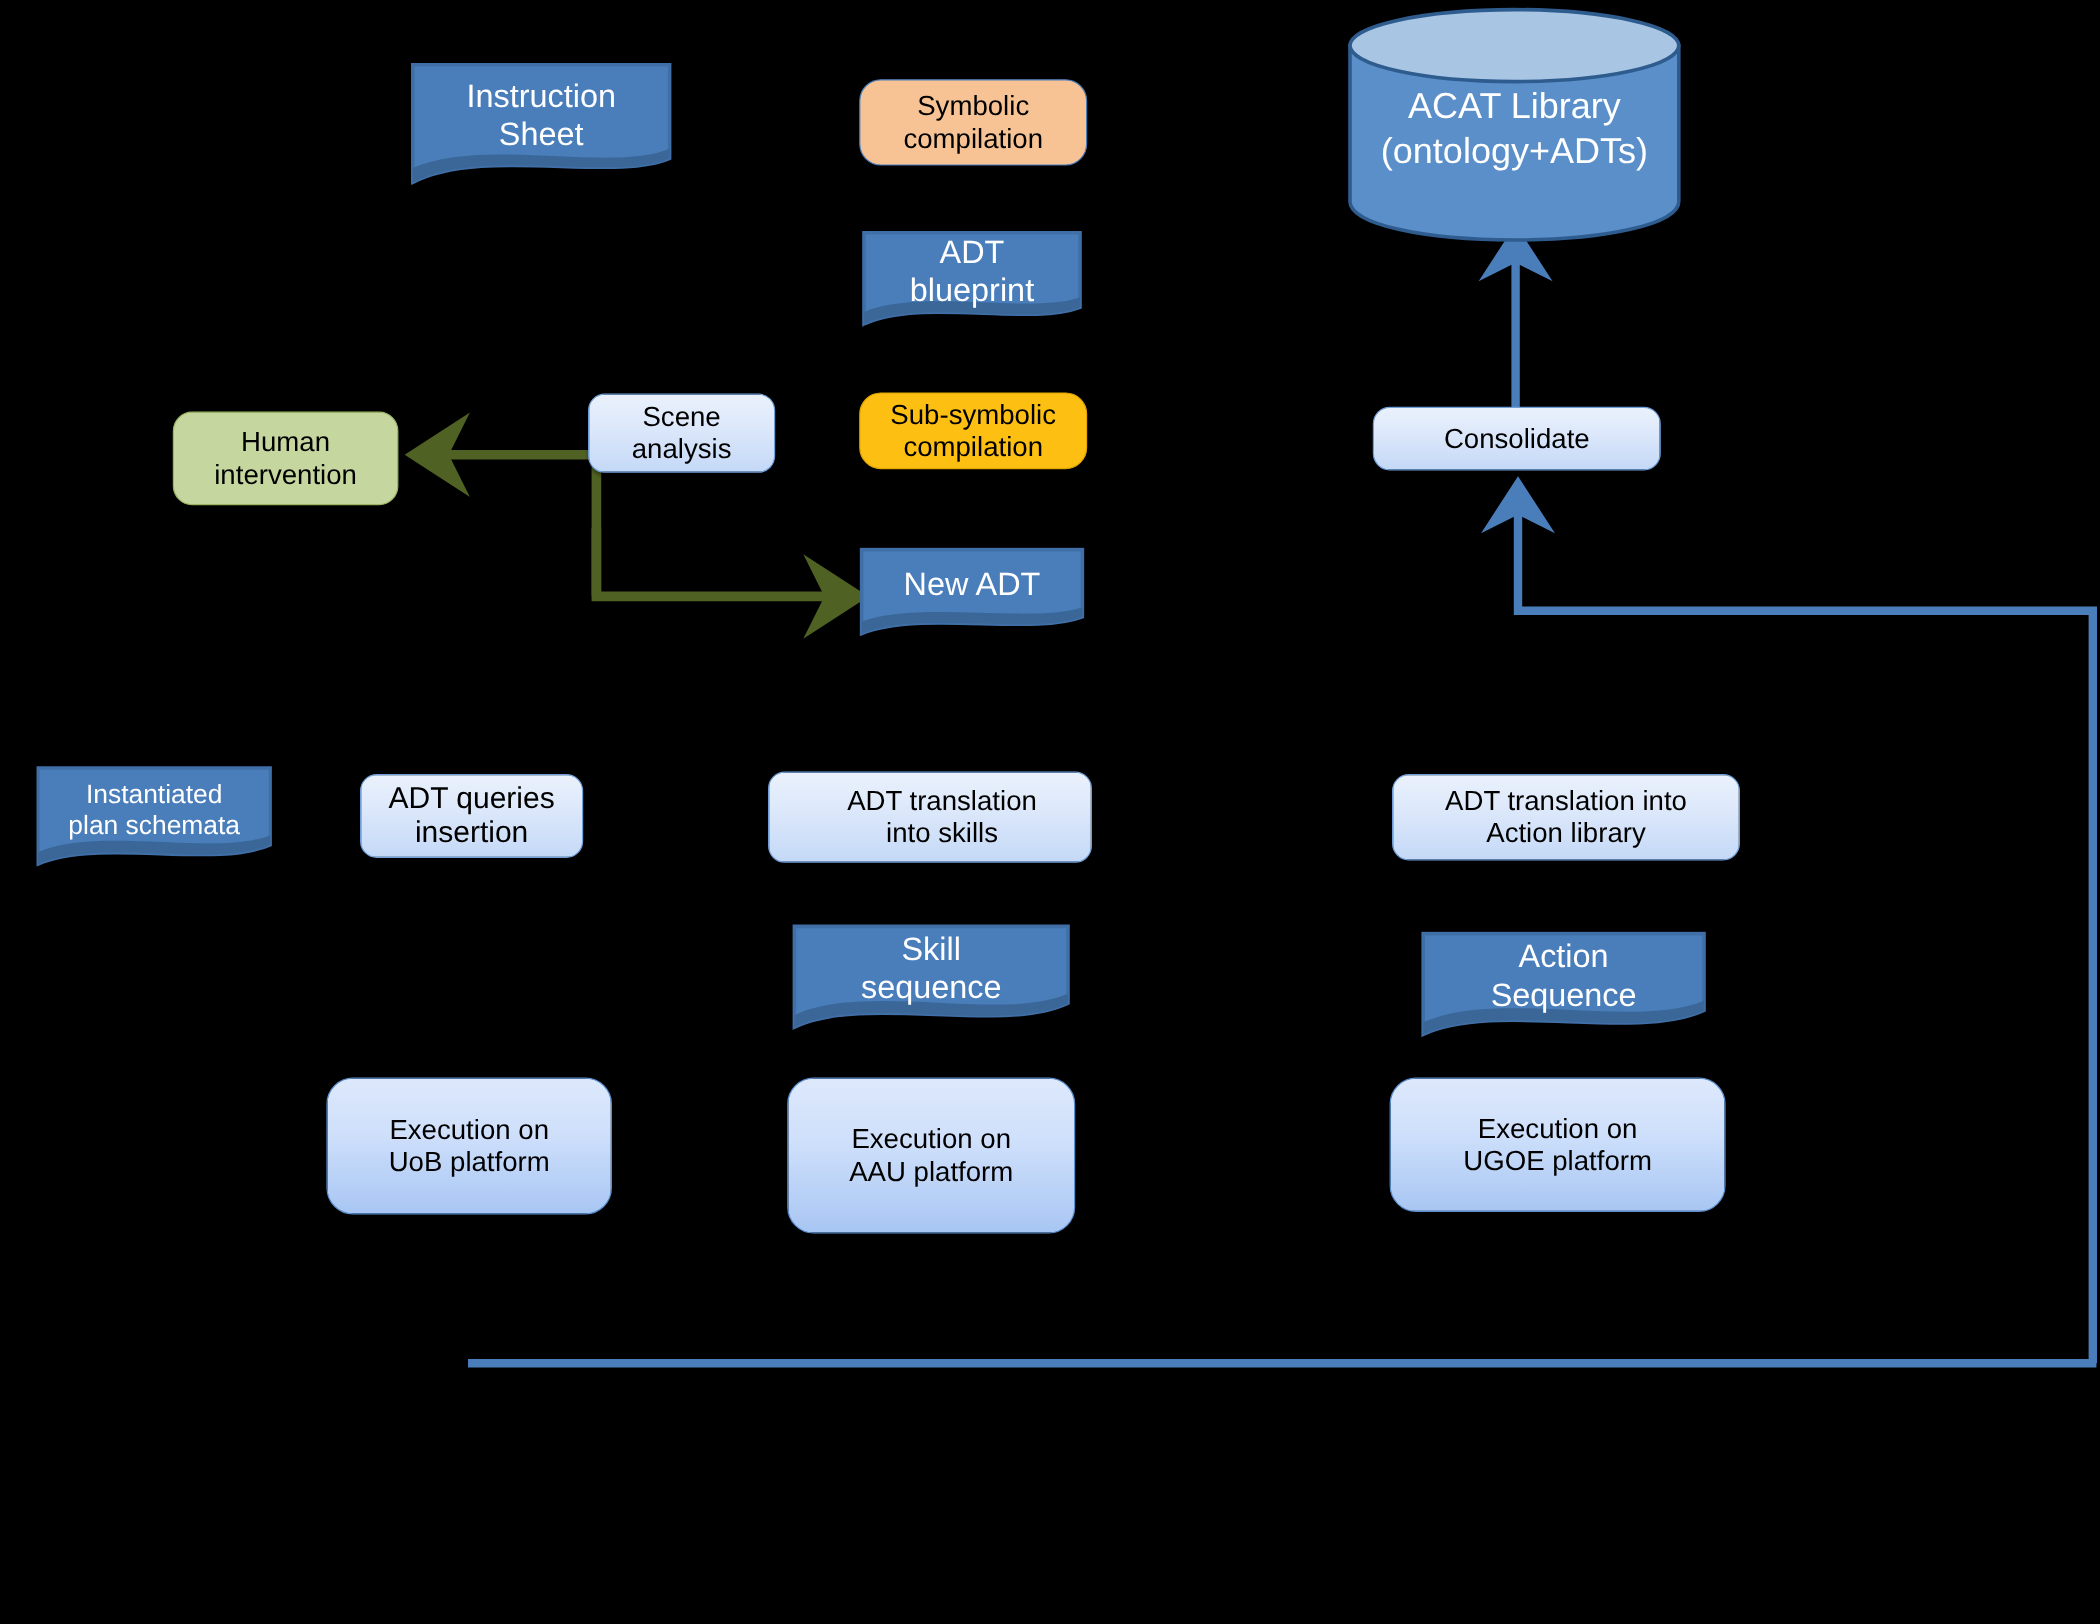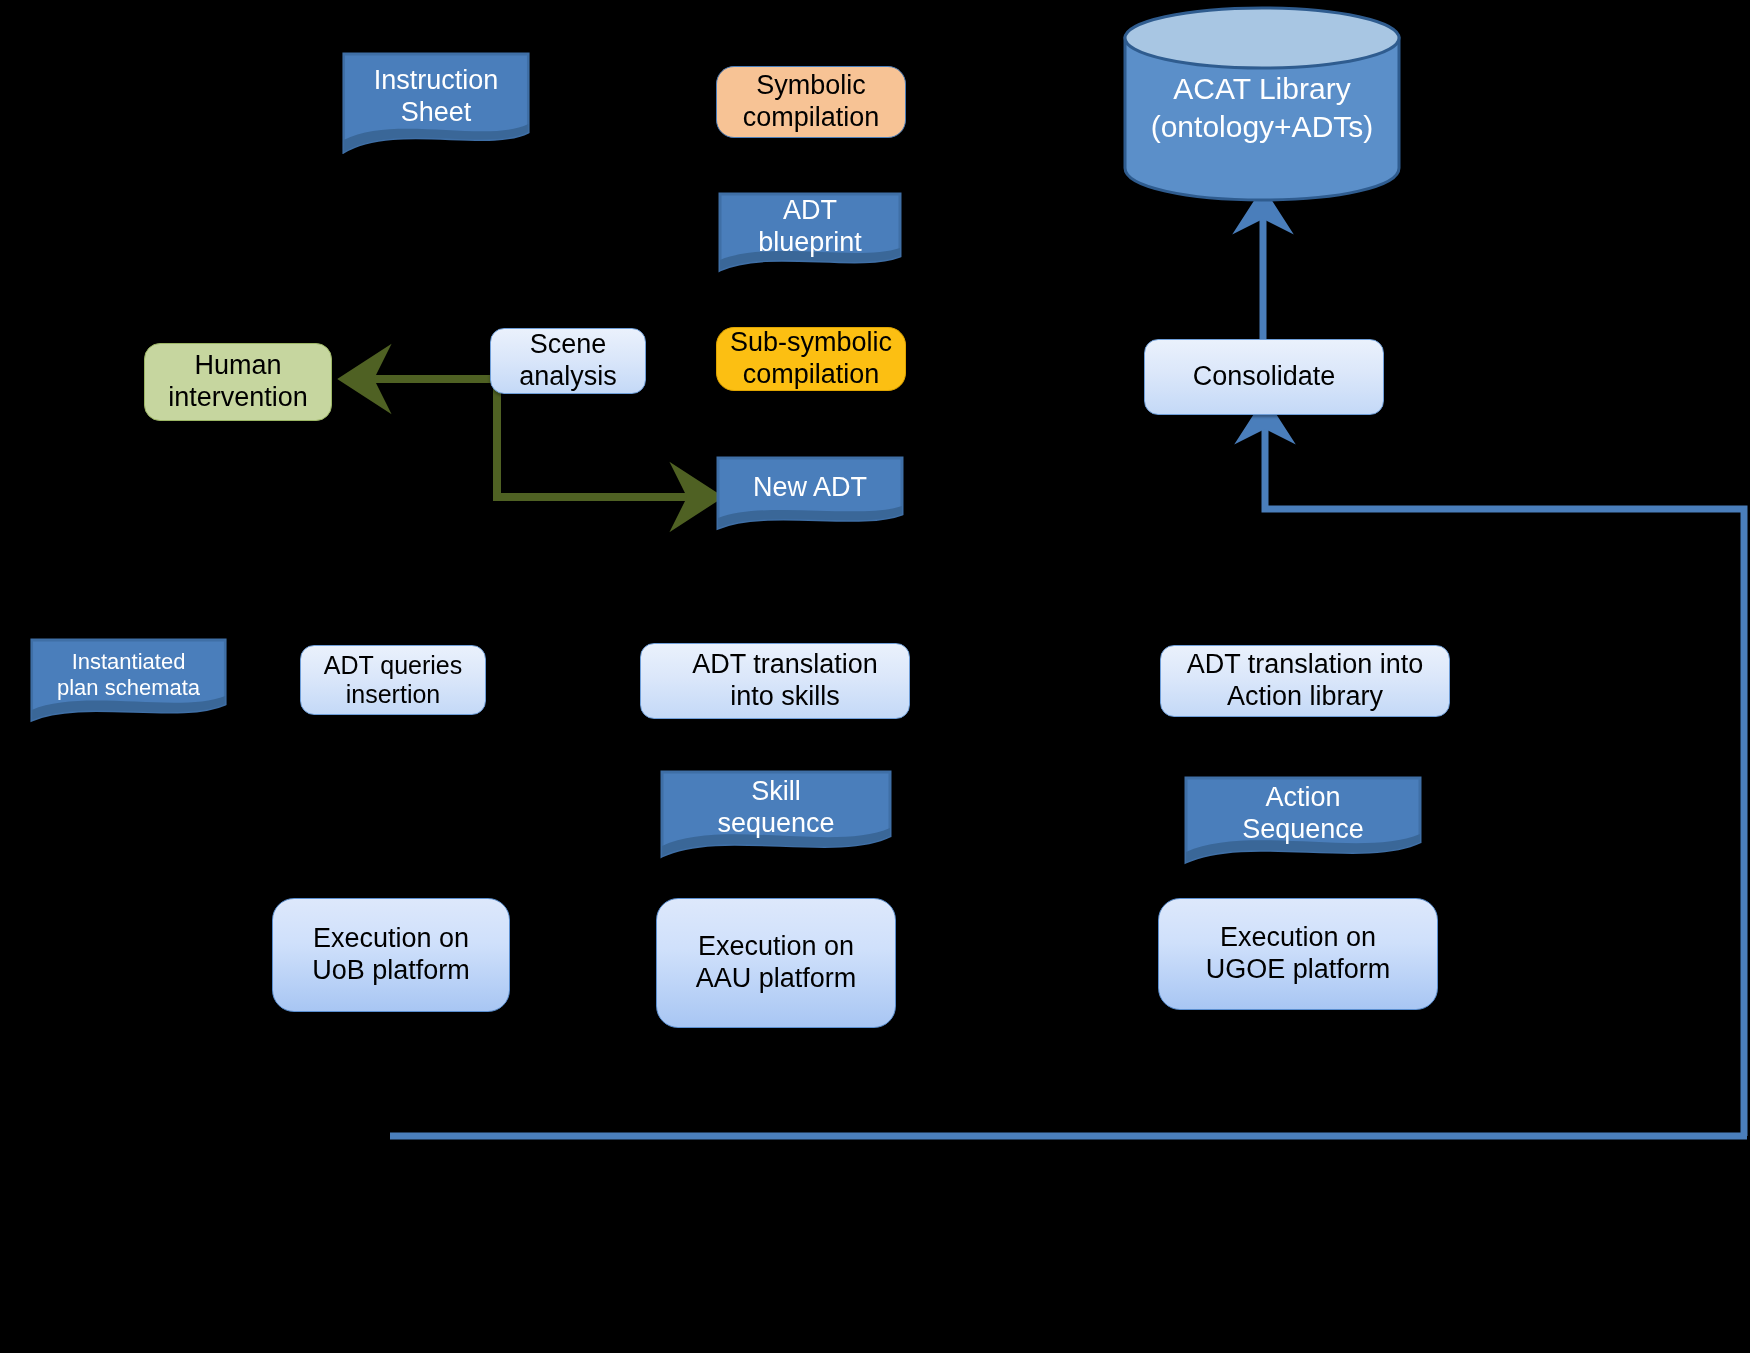--- a/index.html
+++ b/index.html
@@ -26,21 +26,21 @@
     font-size:27px;
     background:transparent;
   }
   .doc .docsvg{position:absolute;inset:0;width:100%;height:100%;}
   .doc .lbl{position:relative;z-index:2;padding-bottom:12px;}
 
   
   .rr{
     border-radius:14px;
     border:1.6px solid #4a7ebb;
-    font-size:27px;
+    font-size:23px;
     color:#000;
   }
   .rr-lightblue{
     background:linear-gradient(180deg,#eaf1fc 0%,#dbe7fa 45%,#c4d9f7 100%);
     border-color:#6f9ed8;
     box-shadow:0 2px 3px rgba(0,0,0,.35);
   }
   .rr-exec{
     background:linear-gradient(180deg,#dde8fb 0%,#cfe0fb 40%,#a8c6f3 100%);
     border-color:#5b8fd0;
@@ -106,21 +106,21 @@
 
     <g>
       <path d="M497,497 L497,379 L358,379" fill="none" stroke="#4f6123" stroke-width="8" marker-end="url(#ah-green)"></path>
     </g>
 
     <g>
       <path d="M497,440 L497,497 L703,497" fill="none" stroke="#4f6123" stroke-width="8" marker-end="url(#ah-green)"></path>
     </g>
   </svg>
 
-  <div class="node doc" style="left:342px;top:52px;width:188px;height:102px;">
+  <div class="node doc" style="left:342px;top:52px;width:218px;height:102px;">
     <svg class="docsvg" viewBox="0 0 218 102" preserveAspectRatio="none">
       <path d="M2,2 L216,2 L216,80 C170,100 60,70 2,100 Z" fill="#4a7ebb" stroke="#3f6fa6" stroke-width="3"></path>
       <path d="M2,88 C60,62 170,92 216,72 L216,80 C170,100 60,70 2,100 Z" fill="#3a6798"></path>
     </svg>
     <span class="lbl">Instruction
 Sheet</span>
   </div>
 
   <div class="node rr rr-orange" style="left:716px;top:66px;width:190px;height:72px;">
     <span>Symbolic
@@ -153,21 +153,21 @@
   <div class="node rr rr-lightblue" style="left:490px;top:328px;width:156px;height:66px;">
     <span>Scene
 analysis</span>
   </div>
 
   <div class="node rr rr-yellow" style="left:716px;top:327px;width:190px;height:64px;">
     <span>Sub-symbolic
 compilation</span>
   </div>
 
-  <div class="node rr rr-lightblue" style="left:1144px;top:339px;width:240px;height:76px;">
+  <div class="node rr rr-lightblue" style="left:1144px;top:339px;width:240px;height:53px;">
     <span>Consolidate</span>
   </div>
 
   <div class="node doc" style="left:716px;top:456px;width:188px;height:76px;">
     <svg class="docsvg" viewBox="0 0 188 76" preserveAspectRatio="none">
       <path d="M2,2 L186,2 L186,58 C144,74 50,52 2,72 Z" fill="#4a7ebb" stroke="#3f6fa6" stroke-width="3"></path>
       <path d="M2,62 C50,44 144,64 186,50 L186,58 C144,74 50,52 2,72 Z" fill="#3a6798"></path>
     </svg>
     <span class="lbl">New ADT</span>
   </div>

